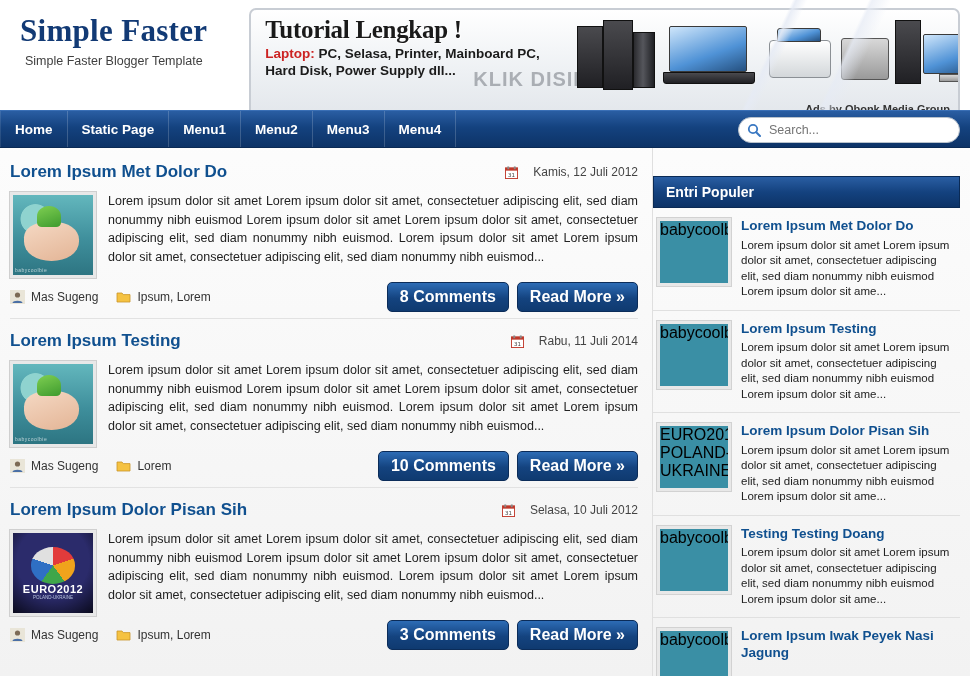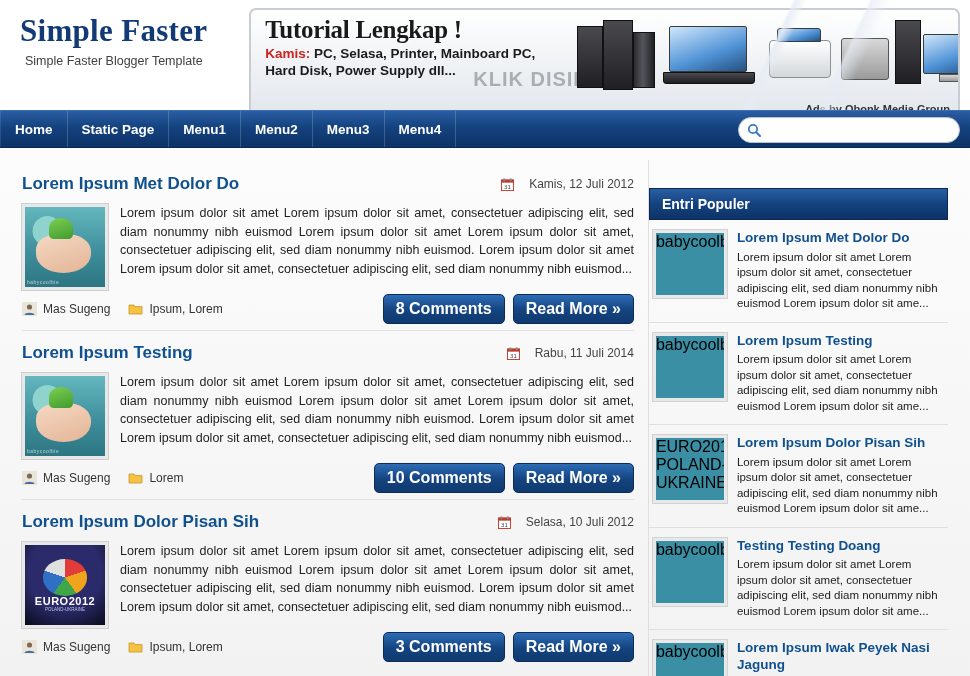--- a/index.html
+++ b/index.html
@@ -153,21 +153,21 @@
     color:#777;
     width: 100%;
     background: transparent;
     font-family:"Liberation Sans", sans-serif;
   }
 
   
   .content {
     display: flex;
     align-items: flex-start;
-    padding: 12px;
+    padding: 0;
     height: 528px;
   }
   .main {
     width: 652px;
     padding: 8px 14px 0 10px;
   }
   .sidebar {
     width: 318px;
     padding: 12px 10px 0 0;
     border-left: 1px solid #dfdfdf;
@@ -322,21 +322,21 @@
 <div class="header">
   <div class="brand">
     <div class="brand-title">Simple Faster</div>
     <div class="brand-sub">Simple Faster Blogger Template</div>
   </div>
 
   <div class="banner">
     <div class="banner-text">
       <div class="banner-h">Tutorial Lengkap !</div>
       <div class="banner-l1">
-        <span class="servis">Kamis:</span>
+        <span class="servis">Laptop:</span>
         <span>PC, Selasa, Printer, Mainboard PC,</span>
       </div>
       <div class="banner-l2">Hard Disk, Power Supply dll...</div>
     </div>
     <div class="banner-ghost">KLIK DISINI</div>
 
     <div class="prods">
 
       <div class="prod p-dark" style="left:4px; top:14px; width:26px; height:62px;"></div>
       <div class="prod p-dark" style="left:30px; top:8px; width:30px; height:70px;"></div>
@@ -367,20 +367,21 @@
   <div class="nav-item">Menu3</div>
   <div class="nav-item">Menu4</div>
 
   <div class="search-wrap">
     <span class="search-icon">
       <svg width="14" height="14" viewBox="0 0 14 14">
           <circle cx="6" cy="6" r="4.2" fill="none" stroke="#3a78c2" stroke-width="1.8"></circle>
           <line x1="9.2" y1="9.2" x2="13" y2="13" stroke="#3a78c2" stroke-width="2" stroke-linecap="round"></line>
         </svg>
     </span>
+    <input class="search-input" type="text" placeholder="Search..." style="">
   </div>
 </div>
 
 <div class="content">
 
   <div class="main">
 
     <div class="post">
       <div class="post-head">
         <h2 class="post-title">Lorem Ipsum Met Dolor Do</h2>

